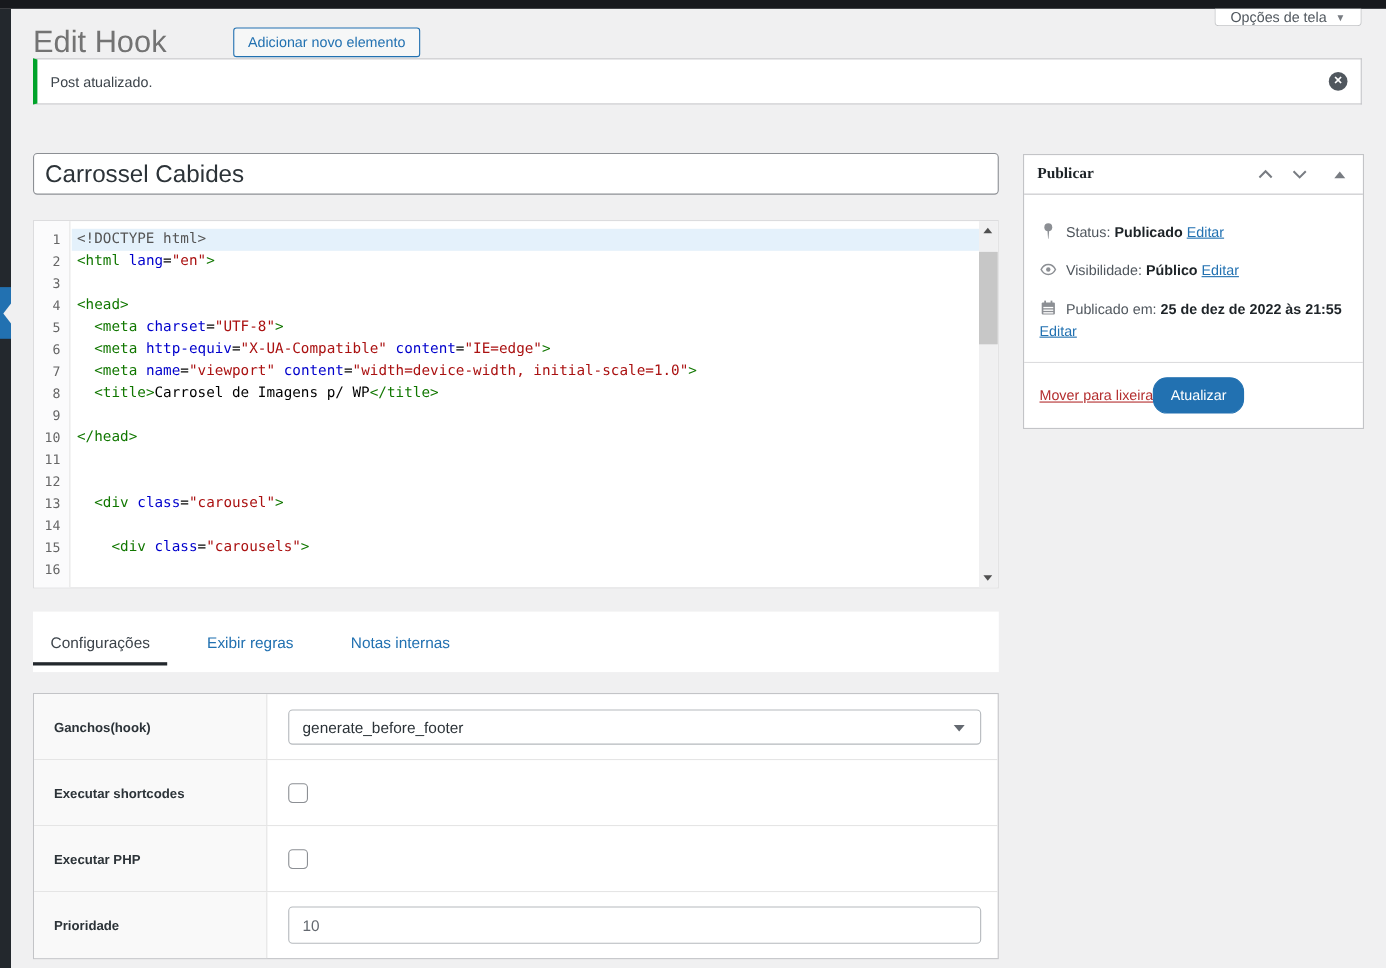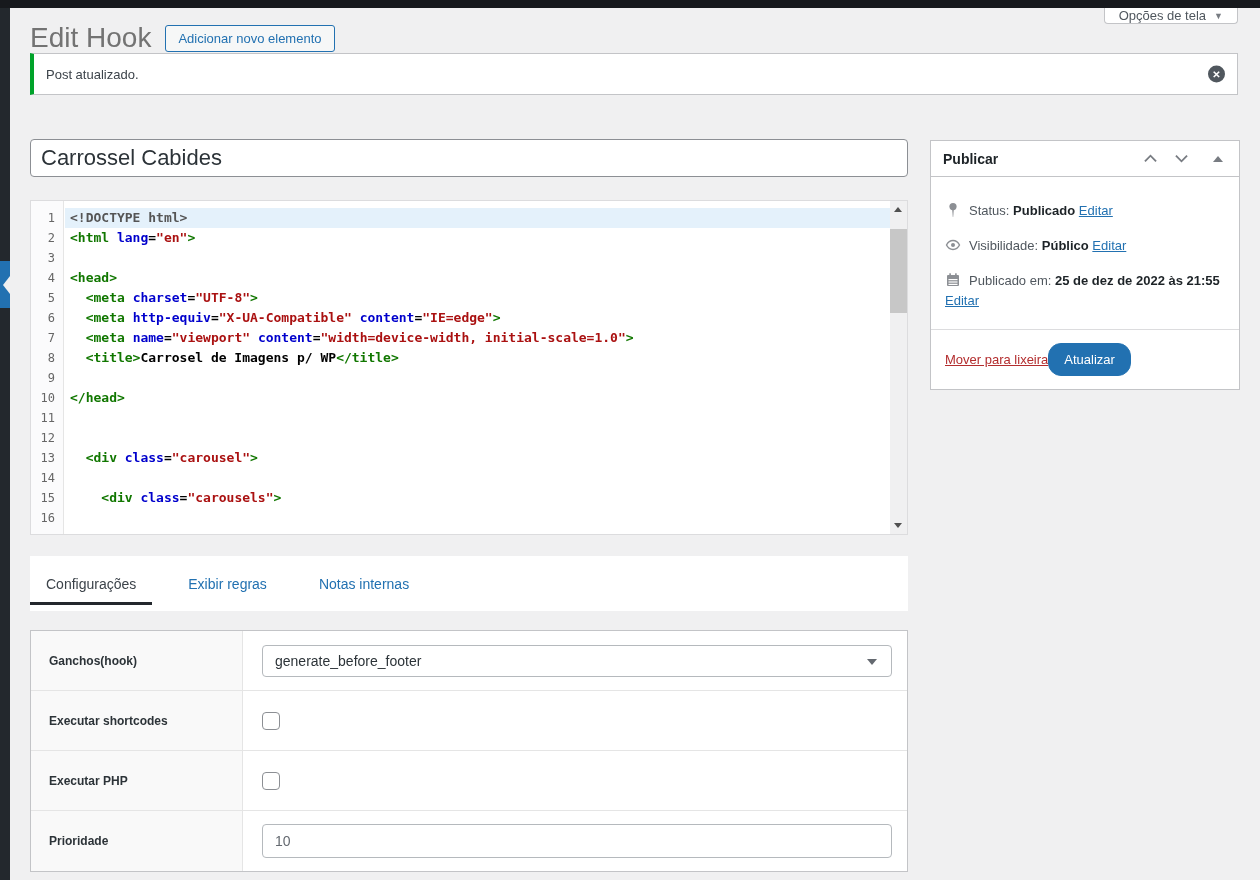--- a/index.html
+++ b/index.html
@@ -16,39 +16,39 @@
       border-right:7px solid #f0f0f1; border-top:9px solid transparent; border-bottom:9px solid transparent; }
 
   .screen-options { right:22px; top:8px; height:16px; background:#fff; border:1px solid #c3c4c7; border-top:none;
       border-radius:0 0 4px 4px; font-size:13px; color:#50575e; padding:0 14px; line-height:24px; cursor:pointer;
       font-family:inherit; display:flex; align-items:center; gap:8px; }
   .screen-options .caret { font-size:9px; color:#787c82; }
 
   .heading-row { left:30px; top:22px; display:flex; align-items:center; gap:14px; }
   h1.page-title { font-size:28px; font-weight:400; color:#737373; }
   .add-new { font-size:13px; color:#2271b1; background:#f6f7f7; border:1px solid #2271b1; border-radius:3px;
-      padding:5px 12px; text-decoration:none; cursor:pointer; }
+      padding:5px 12px; text-decoration:none; cursor:pointer;margin-left:47px; }
 
   .notice { left:30px; top:53px; width:1208px; height:42px; background:#fff; border:1px solid #c3c4c7;
       border-left:4px solid #00a32a; display:flex; align-items:center; }
   .notice p { font-size:13px; color:#3c434a; margin-left:12px; }
   .dismiss { position:absolute; right:12px; top:50%; transform:translateY(-50%); width:17px; height:17px;
       border-radius:50%; background:#50575e; color:#fff; border:none; font-size:10px; font-weight:bold;
       display:flex; align-items:center; justify-content:center; cursor:pointer; line-height:1; }
 
   .title-input { left:30px; top:139px; width:878px; height:38px; border:1px solid #8c8f94; border-radius:4px;
       background:#fff; font-size:22px; color:#2c3338; padding:3px 10px; font-family:inherit; }
 
   
   .editor { left:30px; top:200px; width:878px; height:335px; background:#fff; border:1px solid #dcdcde;
       font-family:"DejaVu Sans Mono", monospace; font-size:13px; }
   .gutter { position:absolute; left:0; top:0; bottom:0; width:33px; background:#fbfbfc; border-right:1px solid #e5e5e5; padding-top:7px; }
   .gutter .ln { height:20px; line-height:20px; text-align:right; padding-right:8px; color:#666; font-size:12px; }
   .code { position:absolute; left:34px; top:0; right:17px; bottom:0; padding-top:7px; overflow:hidden; cursor:text; }
-  .cl { height:20px; line-height:20px; padding-left:5px; white-space:pre;font-weight:bold; }
+  .cl { height:20px; line-height:20px; padding-left:5px; white-space:pre; }
   .cl.active { background:#e4f1fb; }
   .tk-meta{ color:#555; } .tk-tag{ color:#117700; } .tk-attr{ color:#0000cc; } .tk-str{ color:#aa1111; } .tk-text{ color:#000; }
   .vscroll { position:absolute; right:0; top:0; bottom:0; width:17px; background:#f0f0f1; }
   .sarr { position:absolute; left:0; width:17px; height:17px; }
   .sarr.up { top:0; } .sarr.down { bottom:0; }
   .sarr span { position:absolute; left:4px; width:0; height:0; }
   .sarr.up span { top:6px; border-left:4.5px solid transparent; border-right:4.5px solid transparent; border-bottom:5px solid #505050; }
   .sarr.down span { top:6px; border-left:4.5px solid transparent; border-right:4.5px solid transparent; border-top:5px solid #505050; }
   .sthumb { position:absolute; left:0; top:28px; width:17px; height:84px; background:#c7c7c7; }
 
@@ -70,21 +70,21 @@
       display:flex; align-items:center; padding:0 12px; font-size:14px; color:#2c3338; position:relative; cursor:pointer; }
   .fake-select::after { content:""; position:absolute; right:14px; top:50%; margin-top:-2px;
       border-left:5px solid transparent; border-right:5px solid transparent; border-top:6px solid #646970; }
   .checkbox { width:18px; height:18px; border:1px solid #8c8f94; border-radius:4px; background:#fff; cursor:pointer; }
   .num-input { width:630px; height:34px; border:1px solid #b5b9bd; border-radius:4px; background:#fff;
       font-size:14px; color:#646970; padding:0 12px; font-family:inherit; }
 
   
   .publish { left:930px; top:140px; width:310px; height:250px; background:#fff; border:1px solid #c3c4c7; }
   .phead { height:36px; border-bottom:1px solid #c3c4c7; display:flex; align-items:center; padding:0 12px; }
-  .phead h2 { font-size:14px; font-weight:bold; color:#1d2327; flex:1; }
+  .phead h2 { font-size:14px; font-weight:bold; color:#1d2327; flex:1;font-family:Liberation Serif, serif; }
   .order-btn { background:none; border:none; cursor:pointer; padding:0 8px; display:flex; align-items:center; }
   .toggle-btn { background:none; border:none; cursor:pointer; padding:0 4px 0 16px; display:flex; align-items:center; }
   .tri-up { width:0; height:0; border-left:5px solid transparent; border-right:5px solid transparent; border-bottom:6px solid #787c82; }
   .pbody { padding:24px 14px 0; }
   .prow { font-size:13px; color:#50575e; margin-bottom:15px; line-height:20px; }
   .prow .picon { display:inline-block; width:16px; height:16px; vertical-align:-3px; margin-right:8px; }
   .prow b { color:#1d2327; }
   .prow a, .pfoot a { color:#2271b1; text-decoration:underline; cursor:pointer; }
   .pfoot { position:absolute; left:0; right:0; bottom:0; height:60px; border-top:1px solid #dcdcde;
       display:flex; align-items:center; justify-content:flex-start; padding:0 14px; }

